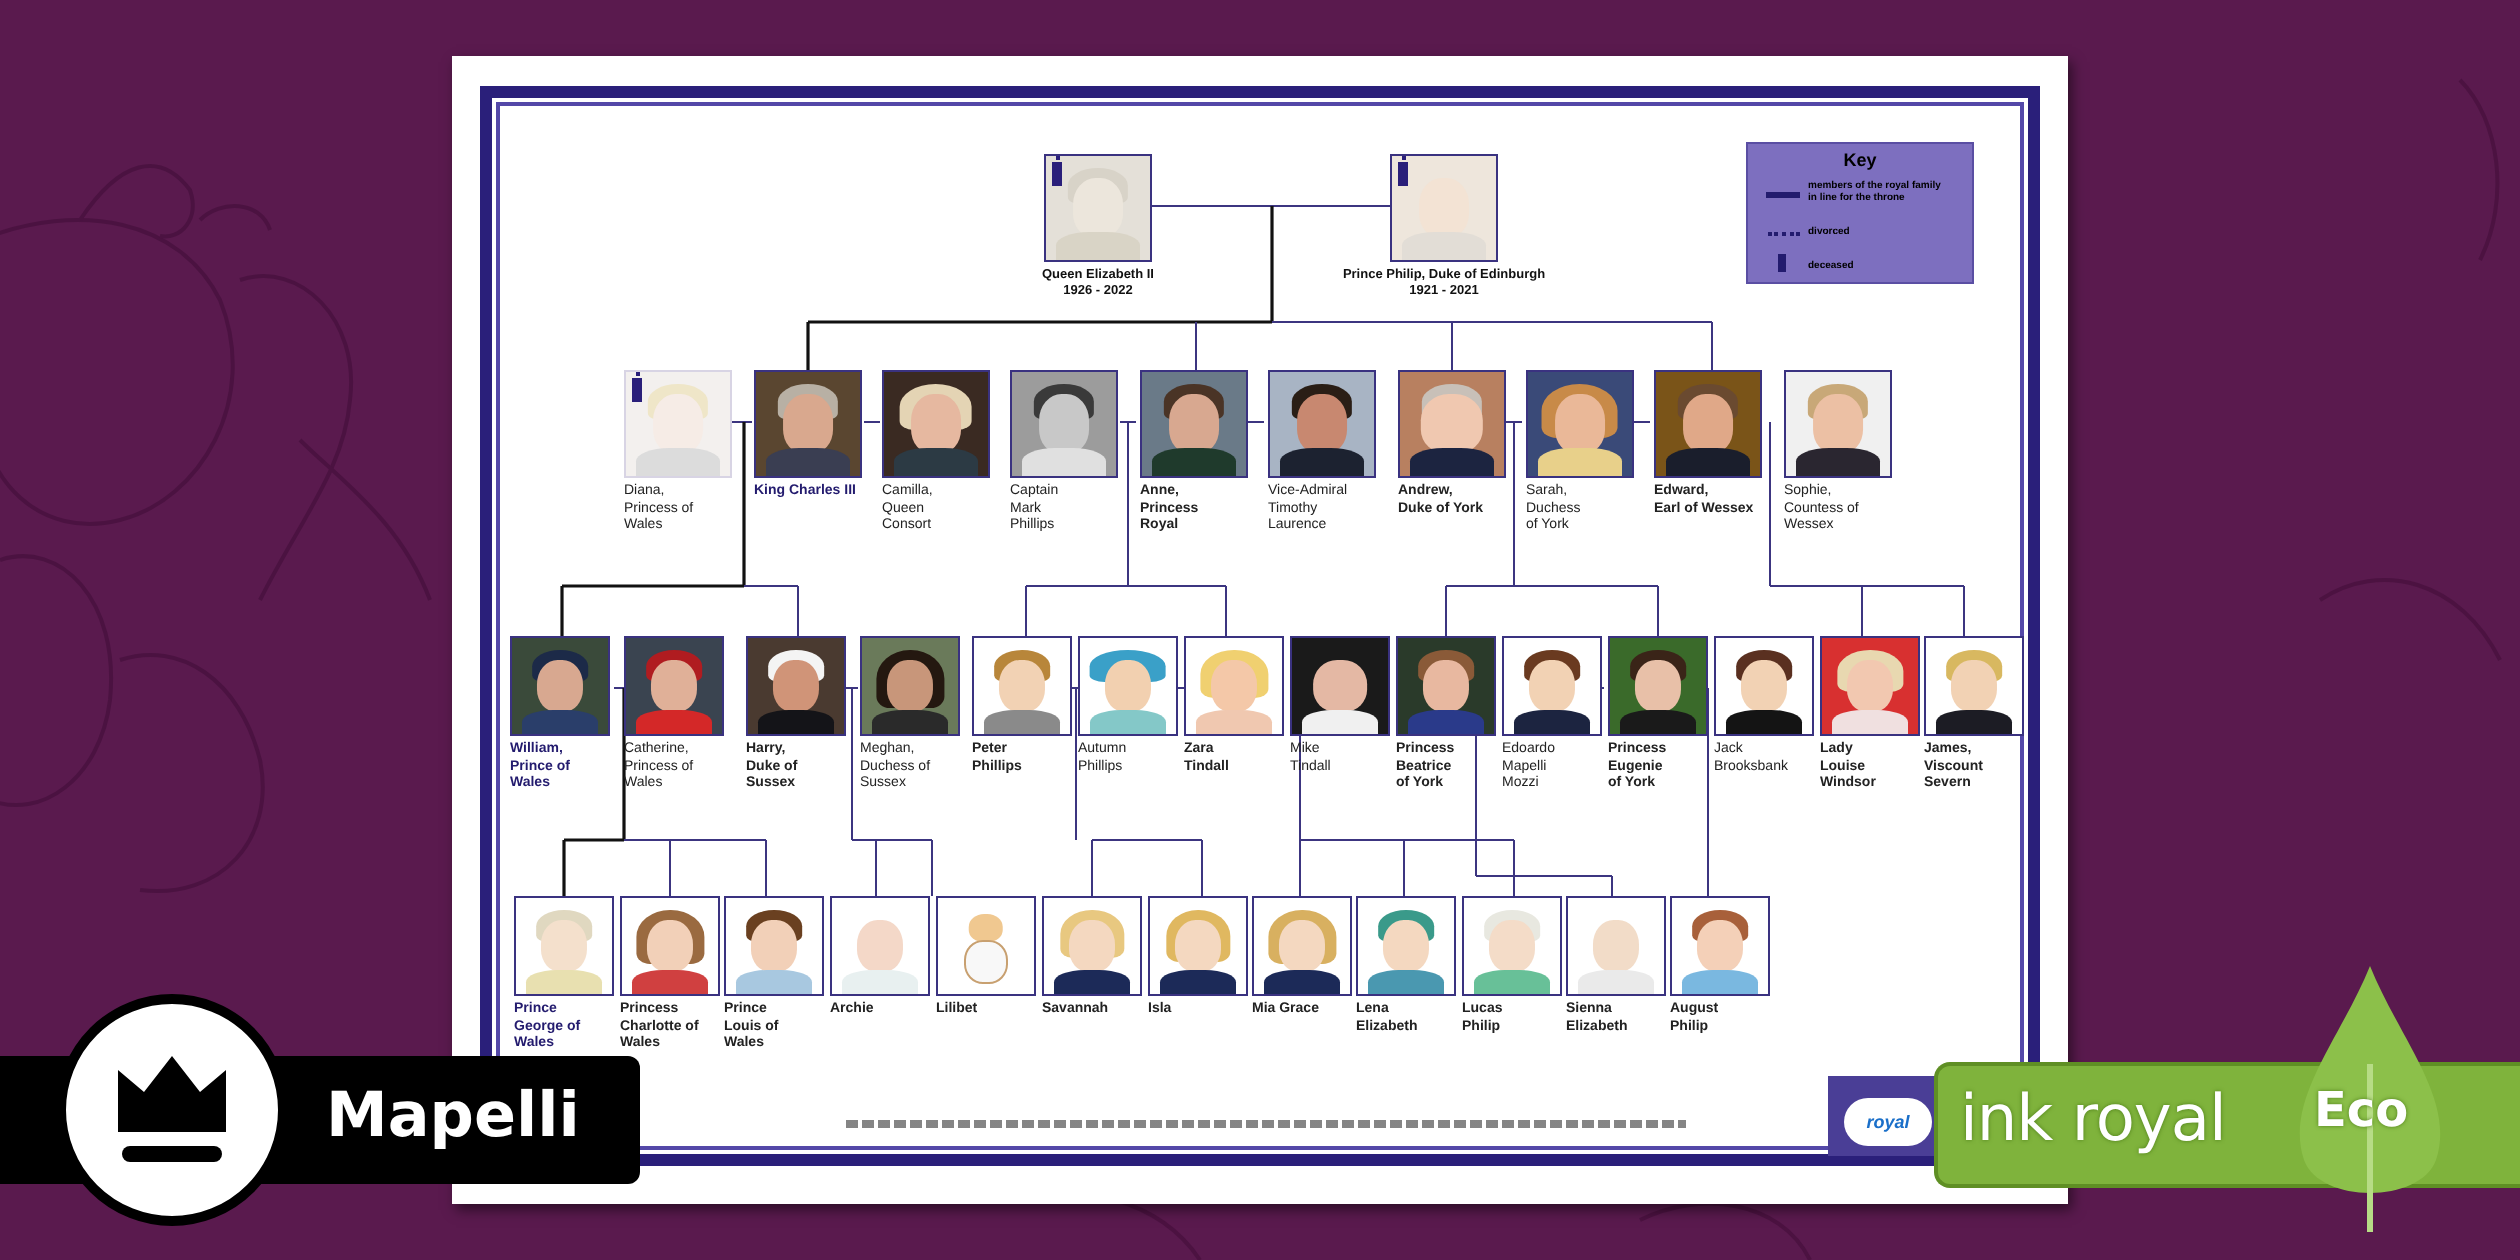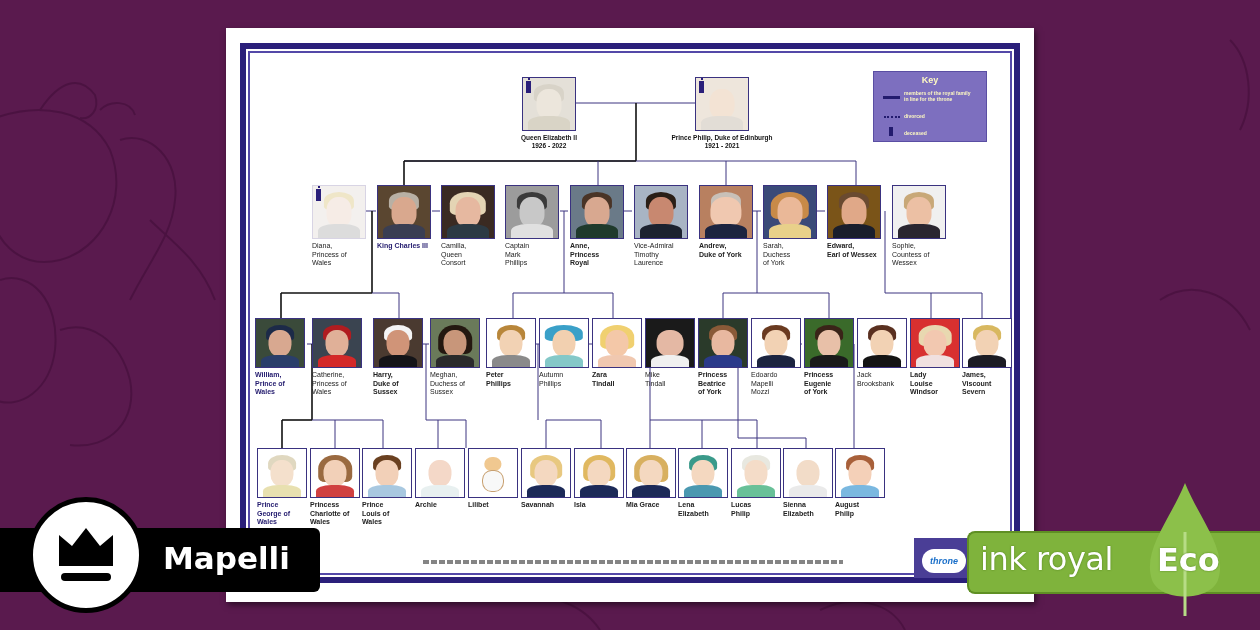--- a/index.html
+++ b/index.html
@@ -52,21 +52,21 @@
   .name {
     font-family: "Liberation Sans", sans-serif; font-size: 7px; line-height: 8.6px;
     color: #222; margin-top: 3px; white-space: pre-line;
   }
   .name.bold { font-weight: bold; }
   .name.heir { font-weight: bold; color: #231b6e; }
   .top-name { text-align: center; font-weight: bold; color: #111; font-size: 6.5px; line-height: 8px; width: 140px; margin-left: -43px; }
   .key {
     position: absolute; left: 647px; top: 43px; width: 114px; height: 71px;
     background: #7d6fbf; border: 1px solid #5a4ea3;
-    color: #fef9c3; font-family: "Liberation Sans", sans-serif;
+    color: #000000; font-family: "Liberation Sans", sans-serif;
   }
   .key-title { position: absolute; left: 0; top: 3px; width: 100%; text-align: center; font-weight: bold; font-size: 9px; }
   .key-row { position: absolute; left: 8px; font-size: 5px; line-height: 6px; font-weight: bold; }
   .key-swatch-solid { position: absolute; left: 9px; top: 24px; width: 17px; height: 3px; background: #231b6e; }
   .key-swatch-dotted { position: absolute; left: 10px; top: 44px; width: 16px; border-top: 2px dotted #231b6e; }
   .key-swatch-candle { position: absolute; left: 15px; top: 55px; width: 4px; height: 9px; background: #231b6e; }
   .credits {
     position: absolute; left: 197px; top: 532px; width: 420px; height: 4px;
     font-size: 3px; color: #333; overflow: hidden; white-space: nowrap;
     background: repeating-linear-gradient(90deg,#333 0 6px,transparent 6px 8px); opacity: .6;
@@ -97,21 +97,21 @@
     background: #7fb33c; border-radius: 8px 0 0 8px; border: 2px solid #5f8f24; border-right: none;
   }
   .eco-label {
     position: absolute; left: 980px; top: 540px; color: #fff;
     font-family: "DejaVu Sans", sans-serif; font-size: 32px; letter-spacing: -0.5px;
     text-shadow: 0 0 2px #4e7d1a;
   }
   .eco-leaf { position: absolute; left: 1140px; top: 480px; }
   .eco-word {
     position: absolute; left: 1157px; top: 541px; color: #fff;
-    font-family: "DejaVu Sans", sans-serif; font-weight: bold; font-size: 32px;
+    font-family: "DejaVu Sans", sans-serif; font-weight: bold; font-size: 24px;
     text-shadow: 0 0 2px #4e7d1a;
   }
 </style>
 </head>
 <body>
 
 <svg class="bg-deco" viewBox="0 0 1260 630">
   <g fill="none" stroke="#4a1240" stroke-width="2" opacity="0.9">
     <path d="M-10 120 C40 100 90 110 110 150 C130 200 100 250 60 260 C20 270 -10 240 -10 200"></path>
     <path d="M40 110 C60 80 80 75 95 95 C100 110 90 120 80 118"></path>
@@ -566,21 +566,21 @@
         <div class="face" style="background:#f4d0b8;"></div>
         <div class="body-sh" style="background:#7ab8e0;"></div>
     </div>
     <div class="name bold">August
 Philip</div>
   </div>
 
   <div class="credits"></div>
 
   <div class="twinkl-box">
-    <div class="twinkl-cloud">throne</div>
+    <div class="twinkl-cloud">royal</div>
   </div>
 </div>
 
 <div class="updated-bar"></div>
 <div class="crown-circle">
   <svg width="106" height="106" viewBox="0 0 106 106">
     <path d="M26 33 L39 44 L53 26 L67 44 L80 33 L80 64 L26 64 Z" fill="#000"></path>
     <rect x="28" y="71" width="50" height="8" rx="4" fill="#000"></rect>
   </svg>
 </div>

